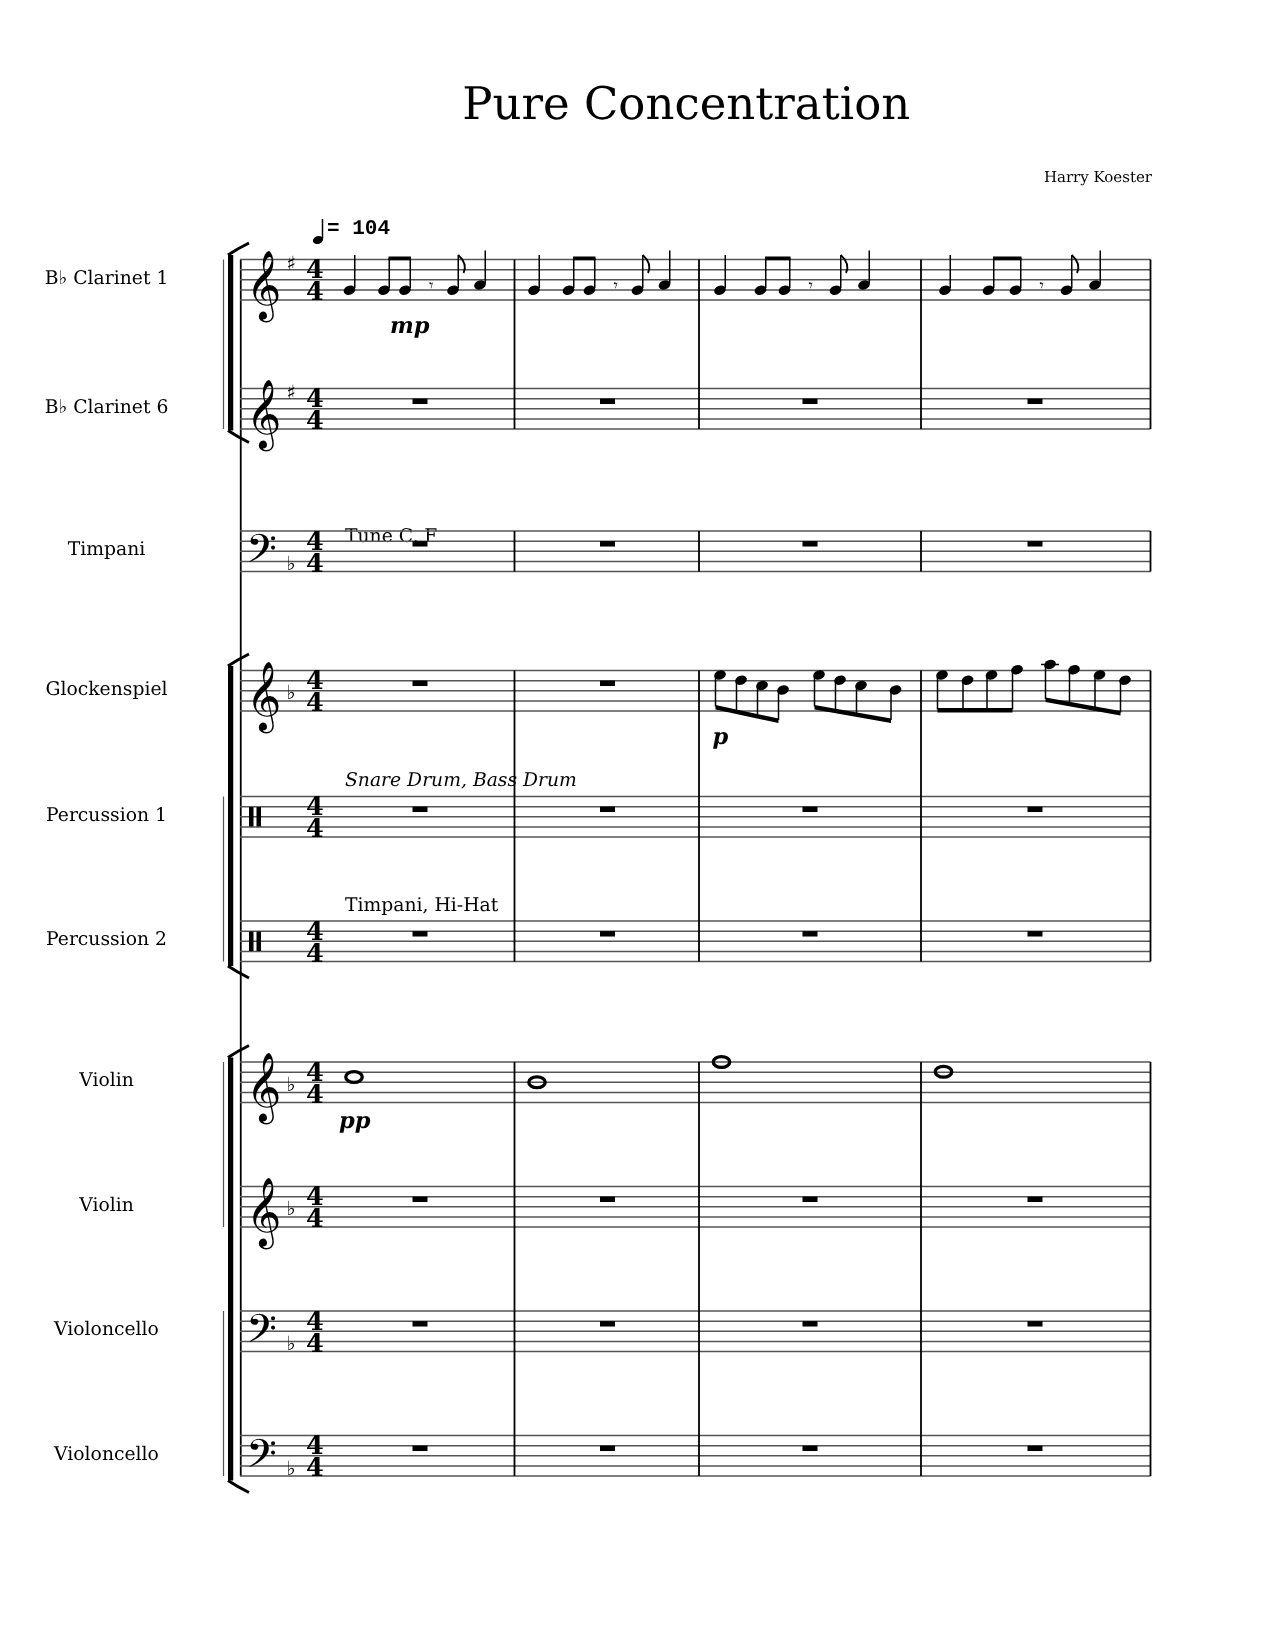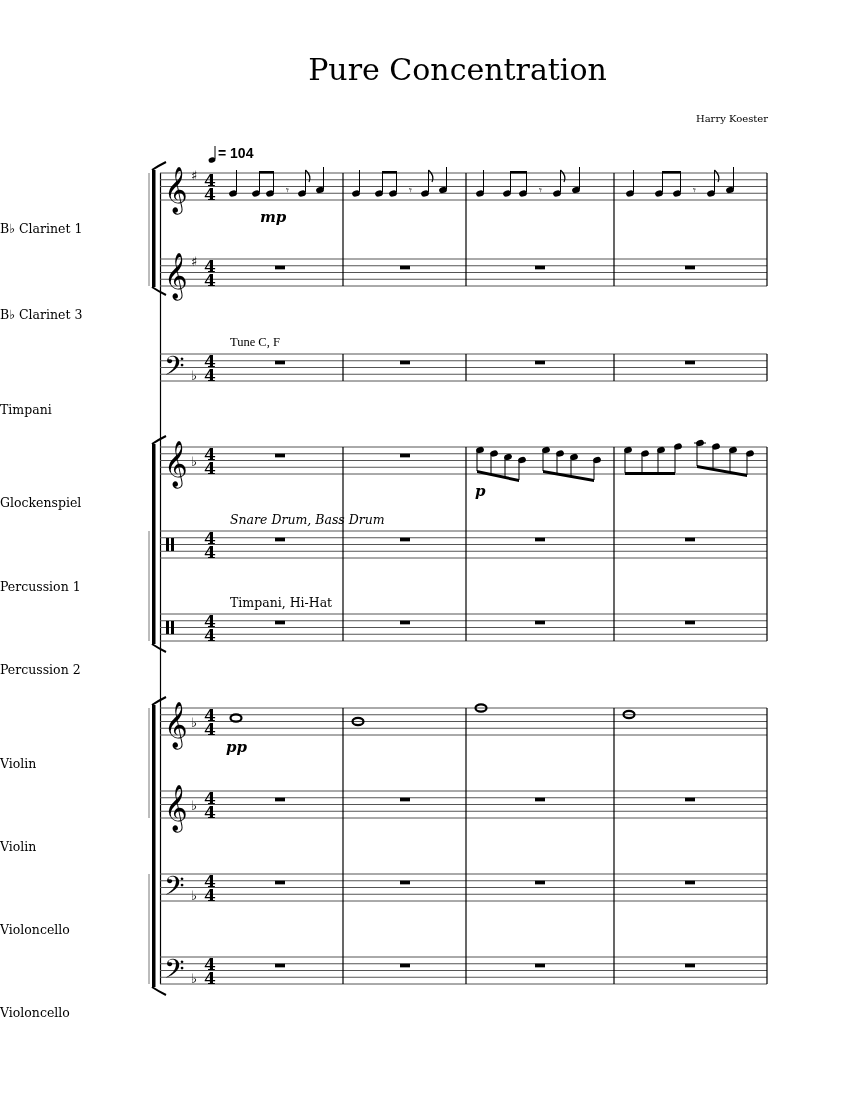--- a/index.html
+++ b/index.html
@@ -2,51 +2,51 @@
 <html><head>
 <meta charset="utf-8">
 <style>
   html, body { margin: 0; padding: 0; background: #ffffff; }
   body { width: 850px; height: 1100px; position: relative; overflow: hidden;
          font-family: "DejaVu Serif", "Liberation Serif", serif; color: #000; }
   .title { position: absolute; top: 52px; left: 0; width: 825px; text-align: center;
            font-size: 30px; font-family: "DejaVu Serif", serif; font-weight: normal; padding-left: 45px; }
   .composer { position: absolute; top: 113px; right: 82px; font-size: 10px;
               font-family: "DejaVu Serif", serif; }
-  .inst-label { position: absolute; width: 142px; text-align: left; font-size: 12.5px;
-                font-family: "DejaVu Serif", serif; white-space: nowrap; margin-top: 44px; }
+  .inst-label { position: absolute; width: 142px; text-align: center; font-size: 12.5px;
+                font-family: "DejaVu Serif", serif; white-space: nowrap; }
   .tempo { position: absolute; top: 145px; left: 208px; font-size: 14px; font-weight: bold;
-           font-family: Liberation Sans, sans-serif; }
+           font-family: Liberation Mono, monospace; }
   .expr { position: absolute; font-size: 12.5px; font-family: "DejaVu Serif", serif; white-space: nowrap; }
   .dyn { position: absolute; font-size: 15px; font-style: italic; font-weight: bold;
          font-family: "DejaVu Serif", serif; }
   svg.score { position: absolute; left: 0; top: 0; }
 </style>
 </head>
 <body>
 
 <div class="title">Pure Concentration</div>
 <div class="composer">Harry Koester</div>
 
 <div class="tempo">
   <span style="display:inline-block;width:10px;"></span><span>= 104</span>
 </div>
 
 <div class="inst-label" style="top:177px;">B♭ Clarinet 1</div>
-<div class="inst-label" style="top:263px;">B♭ Clarinet 3</div>
+<div class="inst-label" style="top:263px;">B♭ Clarinet 6</div>
 <div class="inst-label" style="top:358px;">Timpani</div>
 <div class="inst-label" style="top:451px;">Glockenspiel</div>
 <div class="inst-label" style="top:535px;">Percussion 1</div>
 <div class="inst-label" style="top:618px;">Percussion 2</div>
 <div class="inst-label" style="top:712px;">Violin</div>
 <div class="inst-label" style="top:795px;">Violin</div>
 <div class="inst-label" style="top:878px;">Violoncello</div>
 <div class="inst-label" style="top:961px;">Violoncello</div>
 
-<div class="expr" style="top:335px;left:230px;font-family:Liberation Serif, serif;">Tune C, F</div>
+<div class="expr" style="top:349px;left:230px;">Tune C, F</div>
 <div class="expr" style="top:512px;left:230px;font-style:italic;">Snare Drum, Bass Drum</div>
 <div class="expr" style="top:595px;left:230px;">Timpani, Hi-Hat</div>
 
 <div class="dyn" style="top:208px;left:226px;margin-left:34px;">mp</div>
 <div class="dyn" style="top:482px;left:475px;">p</div>
 <div class="dyn" style="top:738px;left:226px;">pp</div>
 
 <svg class="score" width="850" height="1100" viewBox="0 0 850 1100">
   <defs>
     <g id="staff5">

